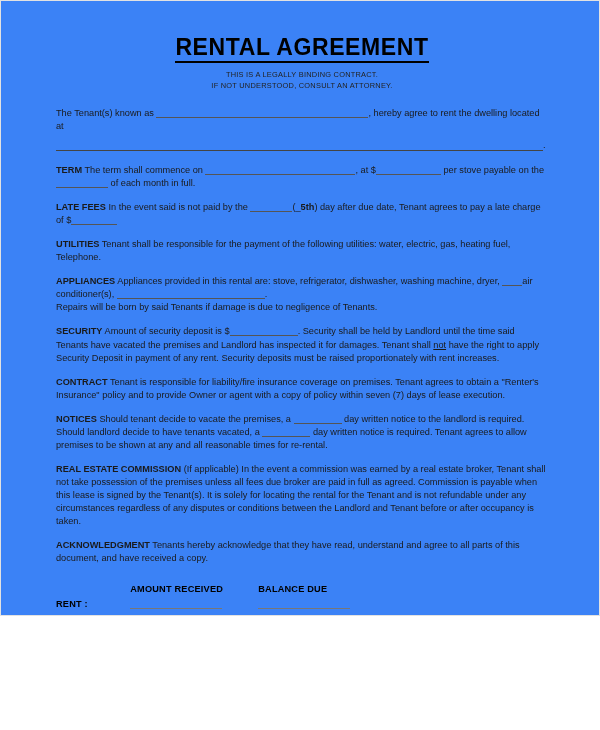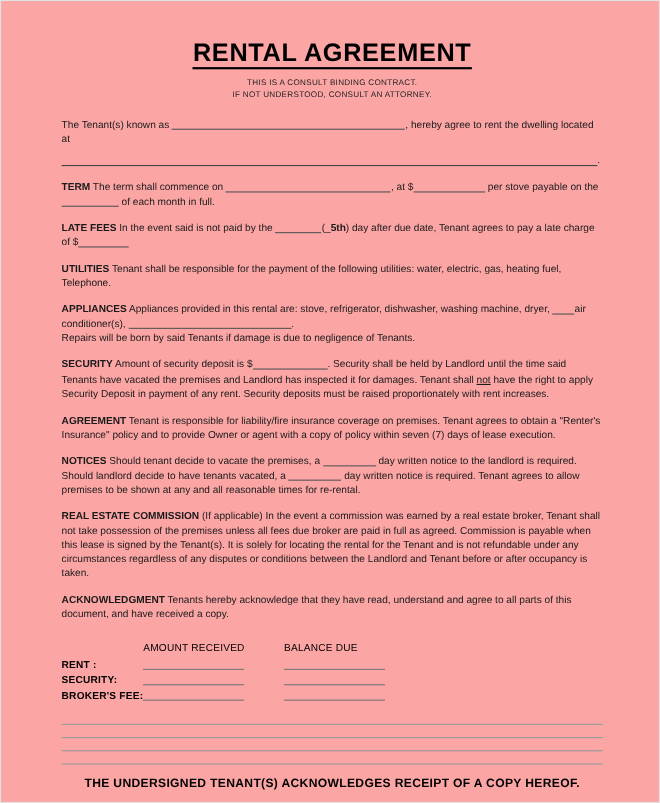--- a/index.html
+++ b/index.html
@@ -6,22 +6,22 @@
     margin: 0;
     padding: 0;
     background: #ffffff;
   }
   body {
     font-family: "Liberation Sans", sans-serif;
   }
   .page {
     position: relative;
     width: 600px;
-    height: 730px;
-    background: #fca5a5;
+    height: 616px;
+    background: #3b82f6;
     border: 1px solid #e2e2e2;
     box-sizing: border-box;
     overflow: hidden;
   }
   .inner {
     position: absolute;
     left: 55px;
     top: 0;
     width: 492px;
   }
@@ -98,21 +98,21 @@
   }
 
   
   .amt-table {
     margin-top: 4px;
     border-collapse: collapse;
     font-size: 9.2px;
   }
   .amt-table th {
     font-size: 9.2px;
-    font-weight: normal;
+    font-weight: bold;
     text-align: left;
     letter-spacing: 0.2px;
     padding: 0 0 4px 0;
     color: #000;
   }
   .amt-table td {
     padding: 0 0 3px 0;
     vertical-align: bottom;
   }
   .amt-label {
@@ -157,21 +157,21 @@
 </style>
 </head>
 <body>
 
 <div class="page">
   <div class="inner">
 
     <div class="title-block">
       <div class="doc-title">RENTAL AGREEMENT</div>
       <div class="subtitle">
-        <div>THIS IS A CONSULT BINDING CONTRACT.</div>
+        <div>THIS IS A LEGALLY BINDING CONTRACT.</div>
         <div>IF NOT UNDERSTOOD, CONSULT AN ATTORNEY.</div>
       </div>
     </div>
 
     <div class="gap-lg"></div>
 
     <div class="para">
       <span>The Tenant(s) known as</span>
       <span class="rule" style="width:212px"></span><span>, hereby agree to rent the dwelling located at</span>
     </div>
@@ -225,21 +225,21 @@
     <div class="para">
       <span class="lbl">SECURITY</span>
       <span>Amount of security deposit is $</span><span class="rule" style="width:68px"></span><span>. Security shall be held by Landlord until the time said Tenants have vacated the premises and Landlord has inspected it for damages. Tenant shall</span>
       <span class="u">not</span>
       <span>have the right to apply Security Deposit in payment of any rent. Security deposits must be raised proportionately with rent increases.</span>
     </div>
 
     <div class="gap-md"></div>
 
     <div class="para">
-      <span class="lbl">AGREEMENT</span>
+      <span class="lbl">CONTRACT</span>
       <span>Tenant is responsible for liability/fire insurance coverage on premises. Tenant agrees to obtain a "Renter's Insurance" policy and to provide Owner or agent with a copy of policy within seven (7) days of lease execution.</span>
     </div>
 
     <div class="gap-md"></div>
 
     <div class="para">
       <span class="lbl">NOTICES</span>
       <span>Should tenant decide to vacate the premises, a</span>
       <span class="rule" style="width:48px"></span>
       <span>day written notice to the landlord is required. Should landlord decide to have tenants vacated, a</span>

